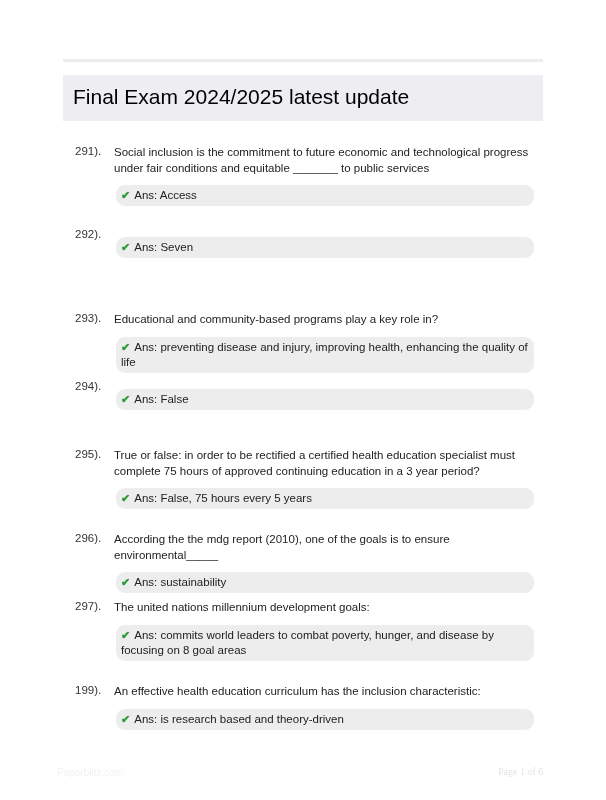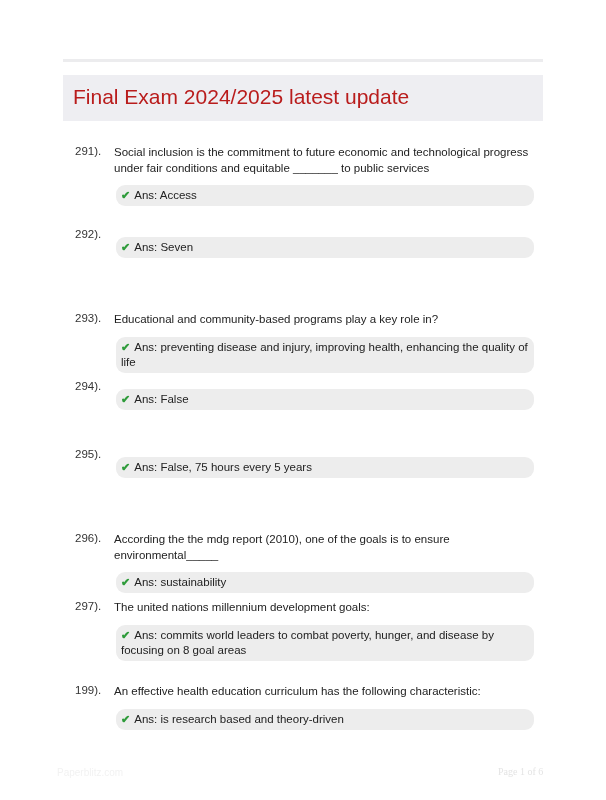--- a/index.html
+++ b/index.html
@@ -1,20 +1,20 @@
 <!DOCTYPE html>
 <html><head>
 <meta charset="utf-8">
 <style>
   html, body { margin: 0; padding: 0; background: #ffffff; }
   body { width: 606px; height: 800px; position: relative; overflow: hidden;
     font-family: "Liberation Sans", sans-serif; color: #222; }
   .top-rule { position: absolute; left: 63px; top: 59px; width: 480px; height: 3px; background: #ececee; }
   .title-bar { position: absolute; left: 63px; top: 75px; width: 480px; height: 46px; background: #eeeef2; }
-  .title { position: absolute; left: 10px; top: 10px; font-size: 21px; color: #b91c1c; white-space: nowrap; }
+  .title { position: absolute; left: 10px; top: 10px; font-size: 21px; color: #000000; white-space: nowrap; }
   .qa { position: absolute; left: 63px; width: 480px; }
   .qnum { position: absolute; left: 12px; top: 0; font-size: 11.5px; color: #333; }
   .qtext { margin-left: 51px; width: 425px; font-size: 11.5px; line-height: 15.5px; color: #222; }
   .ans { margin-left: 53px; margin-top: 9px; width: 408px; background: #ededed; padding: 3px 5px; font-size: 11.5px; line-height: 15px; color: #222; border-radius: 9px; }
   .check { color: #2e9b3a; font-weight: bold; margin-right: 4px; font-size: 11px; }
   .footer-left { position: absolute; left: 57px; top: 767px; font-size: 10px; color: #f2f2f2; }
   .footer-right { position: absolute; left: 498px; top: 766px; font-size: 10px; color: #e4e4e4; font-family: "Liberation Serif", serif; }
 </style>
 </head>
 <body>
@@ -38,33 +38,34 @@
       <div class="qnum">293).</div>
       <div class="qtext">Educational and community-based programs play a key role in?</div>
       <div class="ans"><span class="check">✔</span><span>Ans: preventing disease and injury, improving health, enhancing the quality of life</span></div>
     </div>
     <div class="qa" style="top: 380px;">
       <div class="qnum">294).</div>
       <div class="ans"><span class="check">✔</span><span>Ans: False</span></div>
     </div>
     <div class="qa" style="top: 448px;">
       <div class="qnum">295).</div>
+      <div class="qtext">True or false: in order to be rectified a certified health education specialist must complete 75 hours of approved continuing education in a 3 year period?</div>
       <div class="ans"><span class="check">✔</span><span>Ans: False, 75 hours every 5 years</span></div>
     </div>
     <div class="qa" style="top: 532px;">
       <div class="qnum">296).</div>
       <div class="qtext">According the the mdg report (2010), one of the goals is to ensure environmental_____</div>
       <div class="ans"><span class="check">✔</span><span>Ans: sustainability</span></div>
     </div>
     <div class="qa" style="top: 600px;">
       <div class="qnum">297).</div>
       <div class="qtext">The united nations millennium development goals:</div>
       <div class="ans"><span class="check">✔</span><span>Ans: commits world leaders to combat poverty, hunger, and disease by focusing on 8 goal areas</span></div>
     </div>
     <div class="qa" style="top: 684px;">
       <div class="qnum">199).</div>
-      <div class="qtext">An effective health education curriculum has the following characteristic:</div>
+      <div class="qtext">An effective health education curriculum has the inclusion characteristic:</div>
       <div class="ans"><span class="check">✔</span><span>Ans: is research based and theory-driven</span></div>
     </div>
   </div>
 
 <div class="footer-left">Paperblitz.com</div>
 <div class="footer-right">Page 1 of 6</div>
 
 </body></html>

